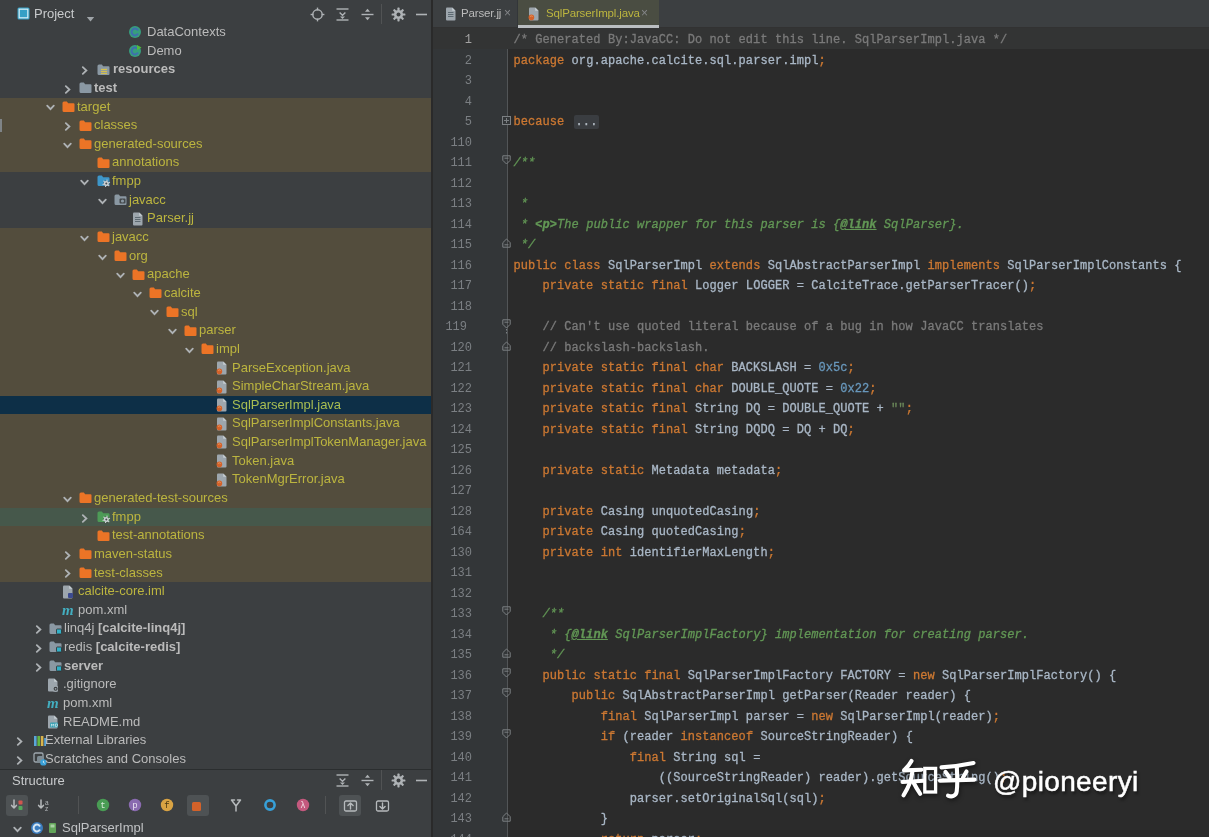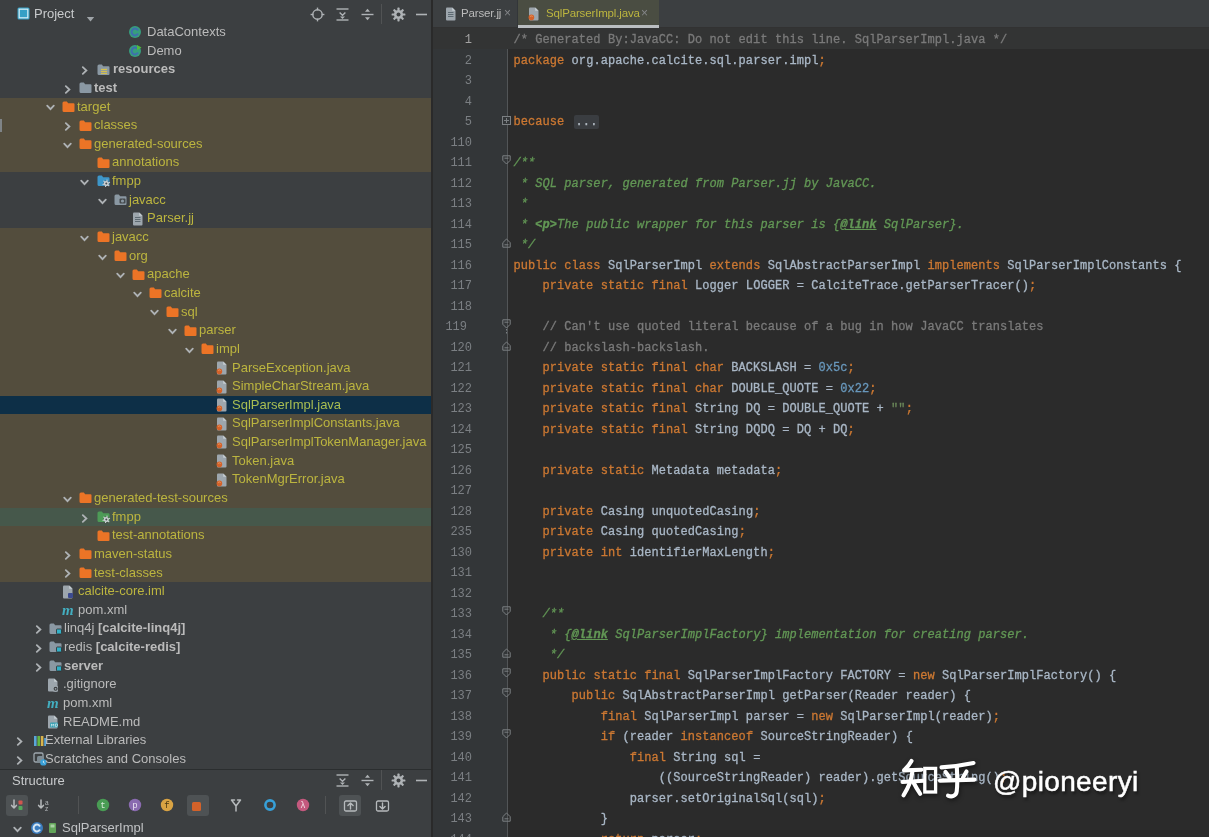--- a/index.html
+++ b/index.html
@@ -494,21 +494,20 @@
     </svg>
 <div class="abs cl" style="left:513.5px;top:112.40px"><span class="k">because</span> <span class="fold">...</span></div>
 <div class="abs gnum" style="left:433px;top:132.90px;width:39px;color:#7b7f83">110</div>
 <div class="abs gnum" style="left:433px;top:153.40px;width:39px;color:#7b7f83">111</div>
 <svg class="abs" width="9" height="17" viewBox="0 0 9 17" style="left:502px;top:155.2px">
       <path d="M0.8 0.8 h7.4 v4.5 L4.5 9 L0.8 5.3 z" fill="none" stroke="#7c8083"></path>
       <line x1="2.5" y1="3.2" x2="6.5" y2="3.2" stroke="#7c8083"></line>
     </svg>
 <div class="abs cl" style="left:513.5px;top:153.40px"><span class="j">/**</span></div>
 <div class="abs gnum" style="left:433px;top:173.90px;width:39px;color:#7b7f83">112</div>
-<div class="abs cl" style="left:513.5px;top:173.90px"><span class="j"> * SQL parser, generated from Parser.jj by JavaCC.</span></div>
 <div class="abs gnum" style="left:433px;top:194.40px;width:39px;color:#7b7f83">113</div>
 <div class="abs cl" style="left:513.5px;top:194.40px"><span class="j"> *</span></div>
 <div class="abs gnum" style="left:433px;top:214.90px;width:39px;color:#7b7f83">114</div>
 <div class="abs cl" style="left:513.5px;top:214.90px"><span class="j"> * <b>&lt;p&gt;</b>The public wrapper for this parser is {<span class="jt">@link</span> SqlParser}.</span></div>
 <div class="abs gnum" style="left:433px;top:235.40px;width:39px;color:#7b7f83">115</div>
 <svg class="abs" width="9" height="10" viewBox="0 0 9 10" style="left:502px;top:238.2px">
       <path d="M0.8 9.2 h7.4 V4.7 L4.5 1 L0.8 4.7 z" fill="none" stroke="#7c8083"></path>
       <line x1="2.5" y1="6.8" x2="6.5" y2="6.8" stroke="#7c8083"></line>
     </svg>
 <div class="abs cl" style="left:513.5px;top:235.40px"><span class="j"> */</span></div>
@@ -537,21 +536,21 @@
 <div class="abs gnum" style="left:433px;top:399.40px;width:39px;color:#7b7f83">123</div>
 <div class="abs cl" style="left:513.5px;top:399.40px">    <span class="k">private static final</span> String DQ = DOUBLE_QUOTE + <span class="s">""</span><span class="k">;</span></div>
 <div class="abs gnum" style="left:433px;top:419.90px;width:39px;color:#7b7f83">124</div>
 <div class="abs cl" style="left:513.5px;top:419.90px">    <span class="k">private static final</span> String DQDQ = DQ + DQ<span class="k">;</span></div>
 <div class="abs gnum" style="left:433px;top:440.40px;width:39px;color:#7b7f83">125</div>
 <div class="abs gnum" style="left:433px;top:460.90px;width:39px;color:#7b7f83">126</div>
 <div class="abs cl" style="left:513.5px;top:460.90px">    <span class="k">private static</span> Metadata metadata<span class="k">;</span></div>
 <div class="abs gnum" style="left:433px;top:481.40px;width:39px;color:#7b7f83">127</div>
 <div class="abs gnum" style="left:433px;top:501.90px;width:39px;color:#7b7f83">128</div>
 <div class="abs cl" style="left:513.5px;top:501.90px">    <span class="k">private</span> Casing unquotedCasing<span class="k">;</span></div>
-<div class="abs gnum" style="left:433px;top:522.40px;width:39px;color:#7b7f83">235</div>
+<div class="abs gnum" style="left:433px;top:522.40px;width:39px;color:#7b7f83">164</div>
 <div class="abs cl" style="left:513.5px;top:522.40px">    <span class="k">private</span> Casing quotedCasing<span class="k">;</span></div>
 <div class="abs gnum" style="left:433px;top:542.90px;width:39px;color:#7b7f83">130</div>
 <div class="abs cl" style="left:513.5px;top:542.90px">    <span class="k">private int</span> identifierMaxLength<span class="k">;</span></div>
 <div class="abs gnum" style="left:433px;top:563.40px;width:39px;color:#7b7f83">131</div>
 <div class="abs gnum" style="left:433px;top:583.90px;width:39px;color:#7b7f83">132</div>
 <div class="abs gnum" style="left:433px;top:604.40px;width:39px;color:#7b7f83">133</div>
 <svg class="abs" width="9" height="17" viewBox="0 0 9 17" style="left:502px;top:606.2px">
       <path d="M0.8 0.8 h7.4 v4.5 L4.5 9 L0.8 5.3 z" fill="none" stroke="#7c8083"></path>
       <line x1="2.5" y1="3.2" x2="6.5" y2="3.2" stroke="#7c8083"></line>
     </svg>

